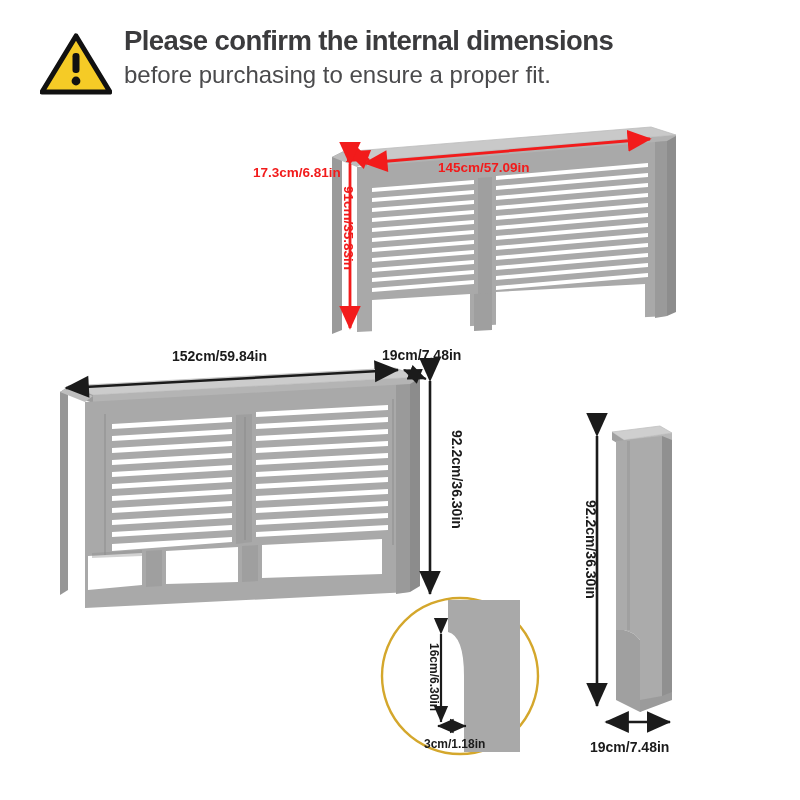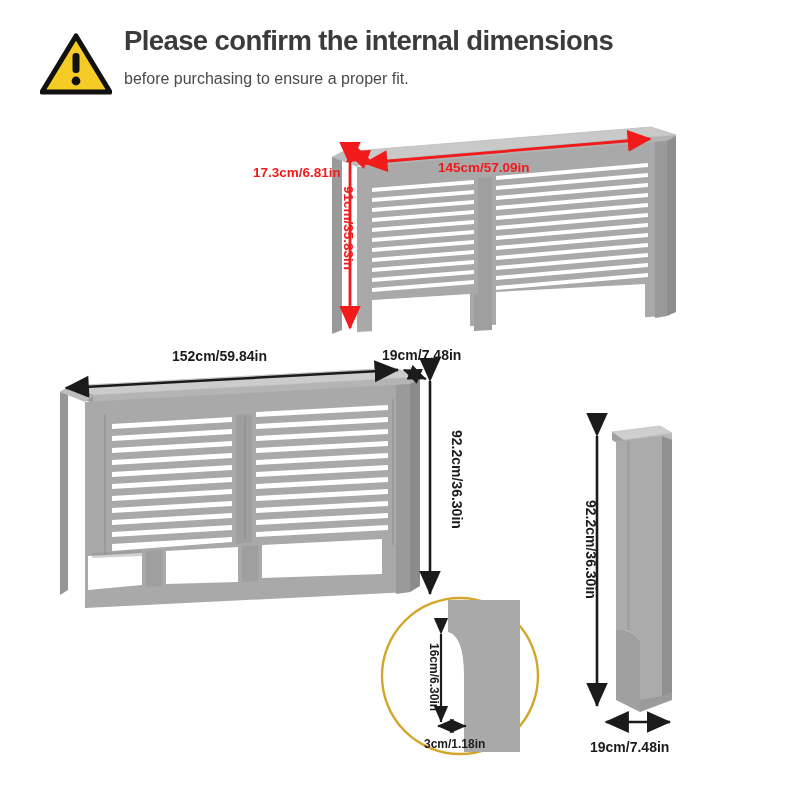--- a/index.html
+++ b/index.html
@@ -39,25 +39,25 @@
   }
   #header-title {
     font-size: 27.5px;
     font-weight: bold;
     letter-spacing: -0.6px;
     color: #3b3b3d;
     line-height: 1.12;
     white-space: nowrap;
   }
   #header-subtitle {
-    font-size: 16px;
+    font-size: 24px;
     font-weight: normal;
     color: #4a4a4c;
     line-height: 1.25;
-    margin-top: 12px;
+    margin-top: 3px;
     white-space: nowrap;
   }
 
   
   #diagram-stage {
     position: absolute;
     left: 0;
     top: 0;
     width: 800px;
     height: 800px;

